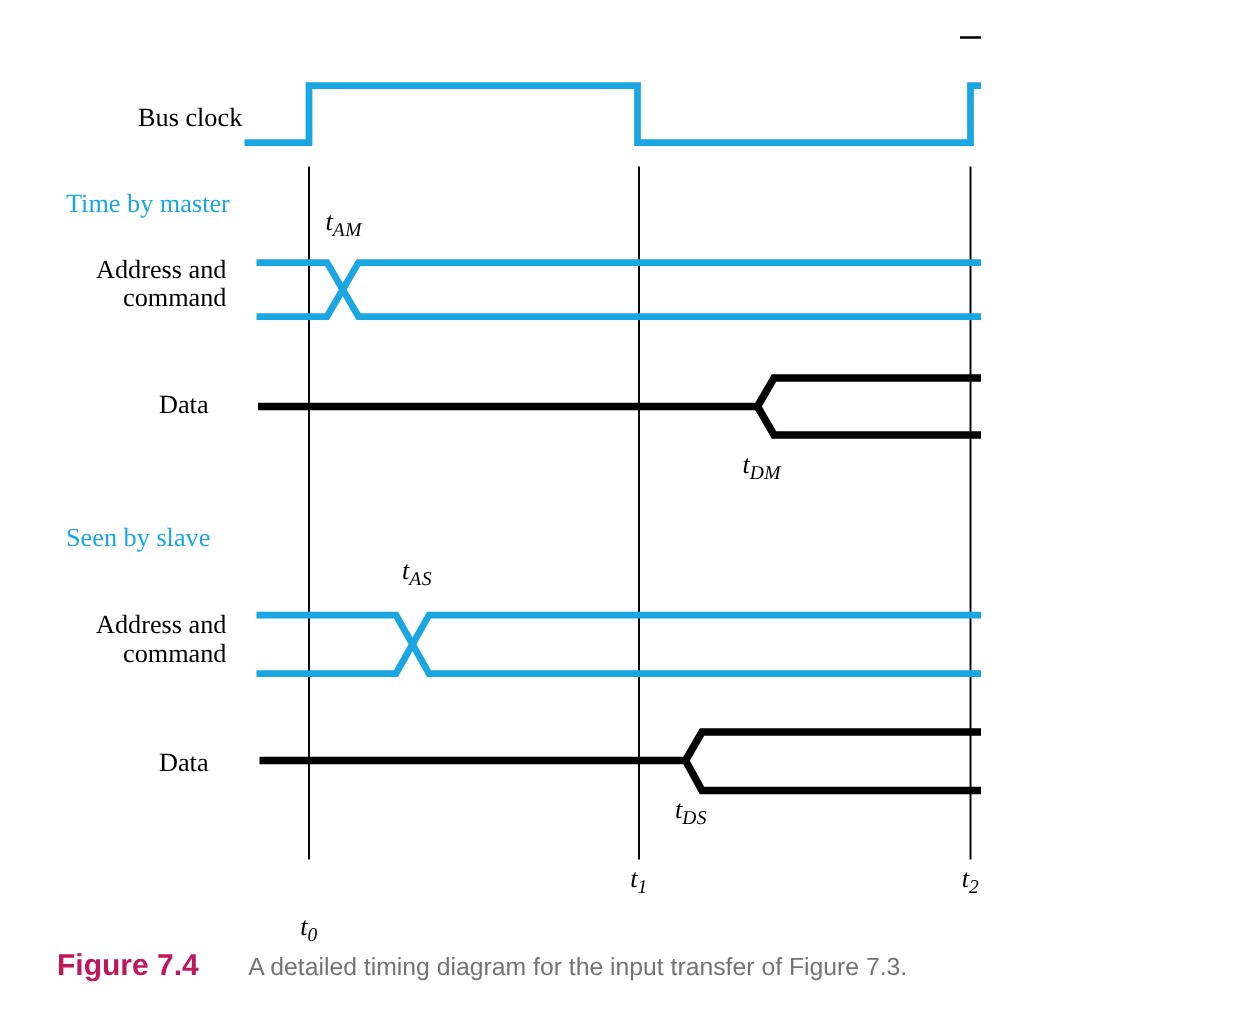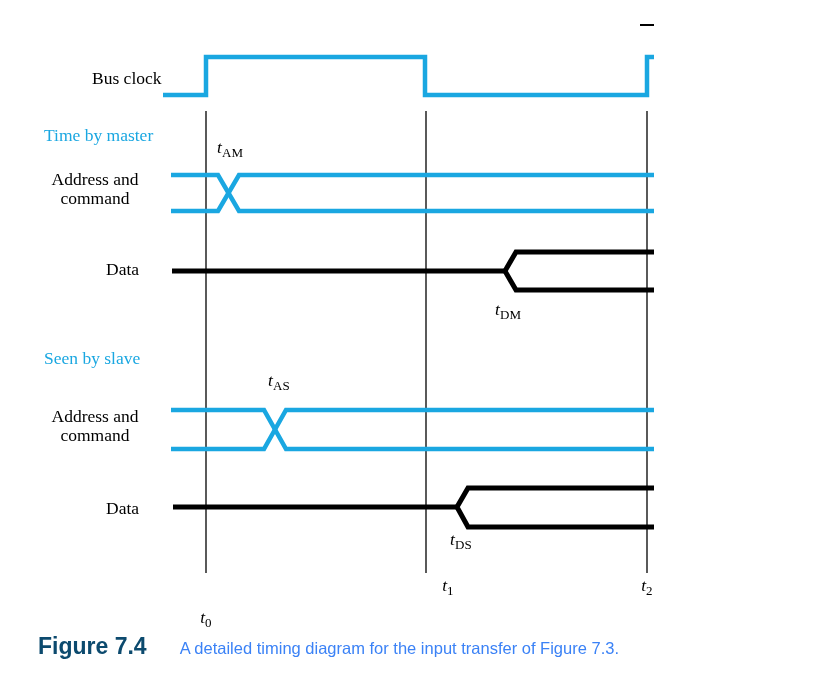--- a/index.html
+++ b/index.html
@@ -17,37 +17,37 @@
     position: absolute;
     font-size: 17.5px;
     color: var(--ink);
     line-height: 1.1;
     white-space: nowrap;
   }
   .cyan-text { color: var(--accent); }
   .cyan-stroke { stroke: var(--accent); }
   .ink-stroke { stroke: var(--ink); }
   .tparam .base { font-style: italic; }
-  .tparam .sub { font-size: 13px; vertical-align: -4px; letter-spacing: 0.3px; }
+  .tparam .sub { font-size: 13px; vertical-align: -4px; letter-spacing: 0.3px; font-style: italic; }
   .addr-block {
     width: 112px;
-    text-align: center;
+    text-align: right;
     white-space: normal;
     line-height: 19px;
   }
   .axis-lbl { width: 40px; text-align: center; }
   .caption-row {
     position: absolute;
     left: 38px;
     top: 633px;
     font-family: "Liberation Sans", sans-serif;
     white-space: nowrap;
   }
-  .fig-num { font-weight: bold; font-size: 23px; color: #0c4a6e; }
-  .cap-text { font-size: 16.5px; color: #3b82f6; margin-left: 33px; }
+  .fig-num { font-weight: bold; font-size: 20px; color: #be185d; }
+  .cap-text { font-size: 16.5px; color: #737373; margin-left: 33px; }
 </style>
 </head>
 <body>
 
 <div class="canvas">
 
   <svg class="wave" width="822" height="684" viewBox="0 0 822 684">
 
     <line x1="206" y1="111" x2="206" y2="573" class="ink-stroke" stroke-width="1.3"></line>
     <line x1="426" y1="111" x2="426" y2="573" class="ink-stroke" stroke-width="1.3"></line>
@@ -116,21 +116,21 @@
   <div class="lbl" style="left:106px; top:499px;">Data</div>
 
   <div class="lbl tparam" style="left:450px; top:530px;">
     <span class="base">t</span><span class="sub">DS</span>
   </div>
 
   <div class="lbl tparam axis-lbl" style="left:186px; top:608px;">
     <span class="base">t</span><span class="sub">0</span>
   </div>
 
-  <div class="lbl tparam axis-lbl" style="left:428px; top:576px;">
+  <div class="lbl tparam axis-lbl" style="left:406px; top:576px;">
     <span class="base">t</span><span class="sub">1</span>
   </div>
 
   <div class="lbl tparam axis-lbl" style="left:627px; top:576px;">
     <span class="base">t</span><span class="sub">2</span>
   </div>
 
   <div class="caption-row">
     <span class="fig-num">Figure 7.4</span><span class="cap-text">A detailed timing diagram for the input transfer of Figure 7.3.</span>
   </div>

